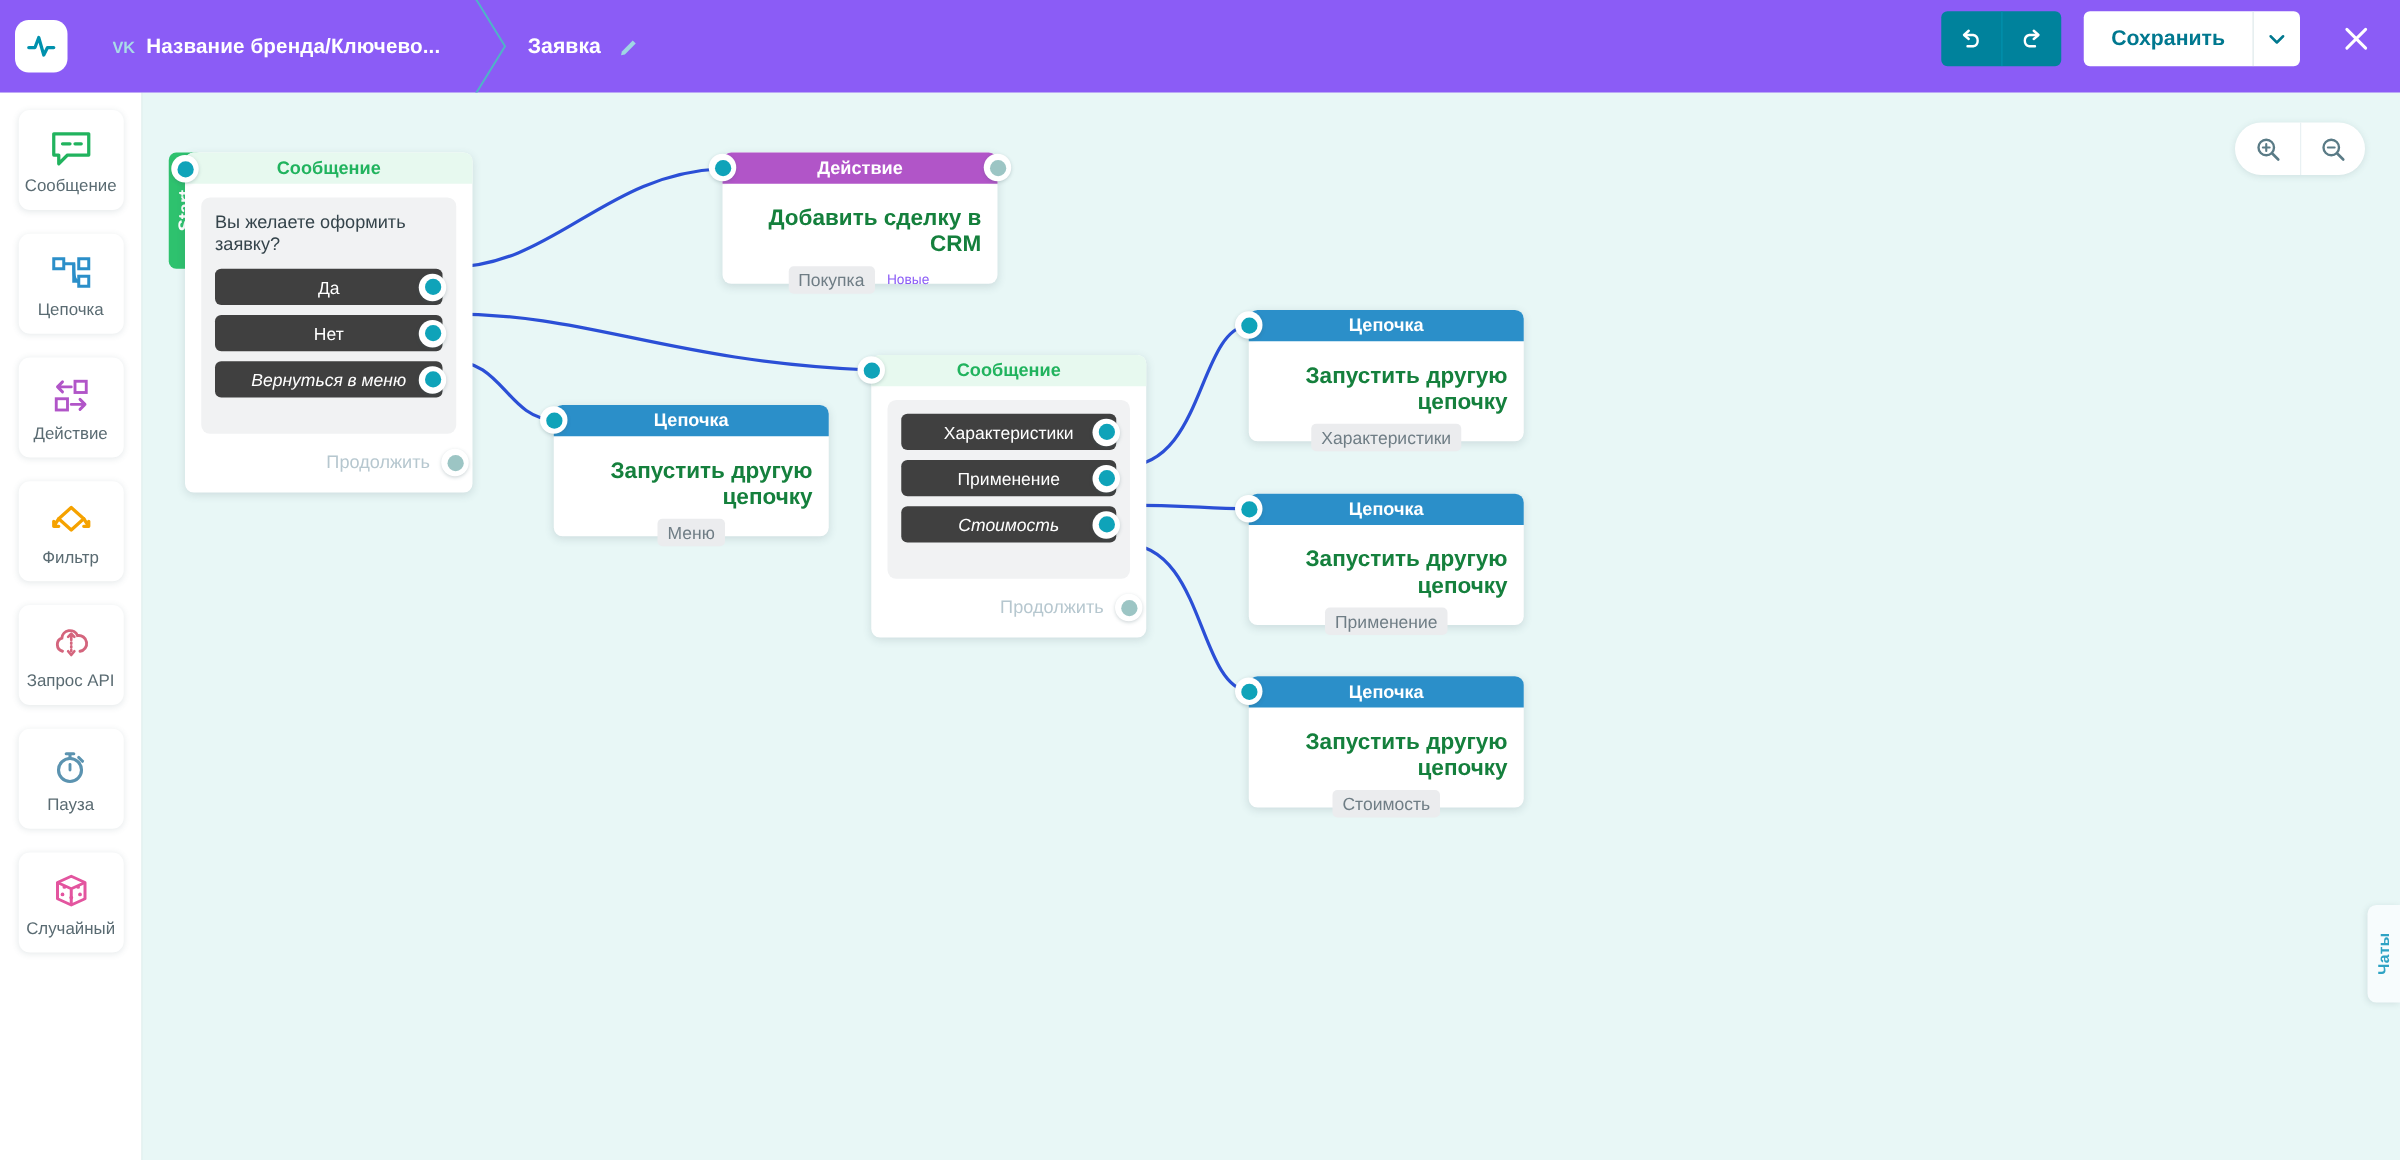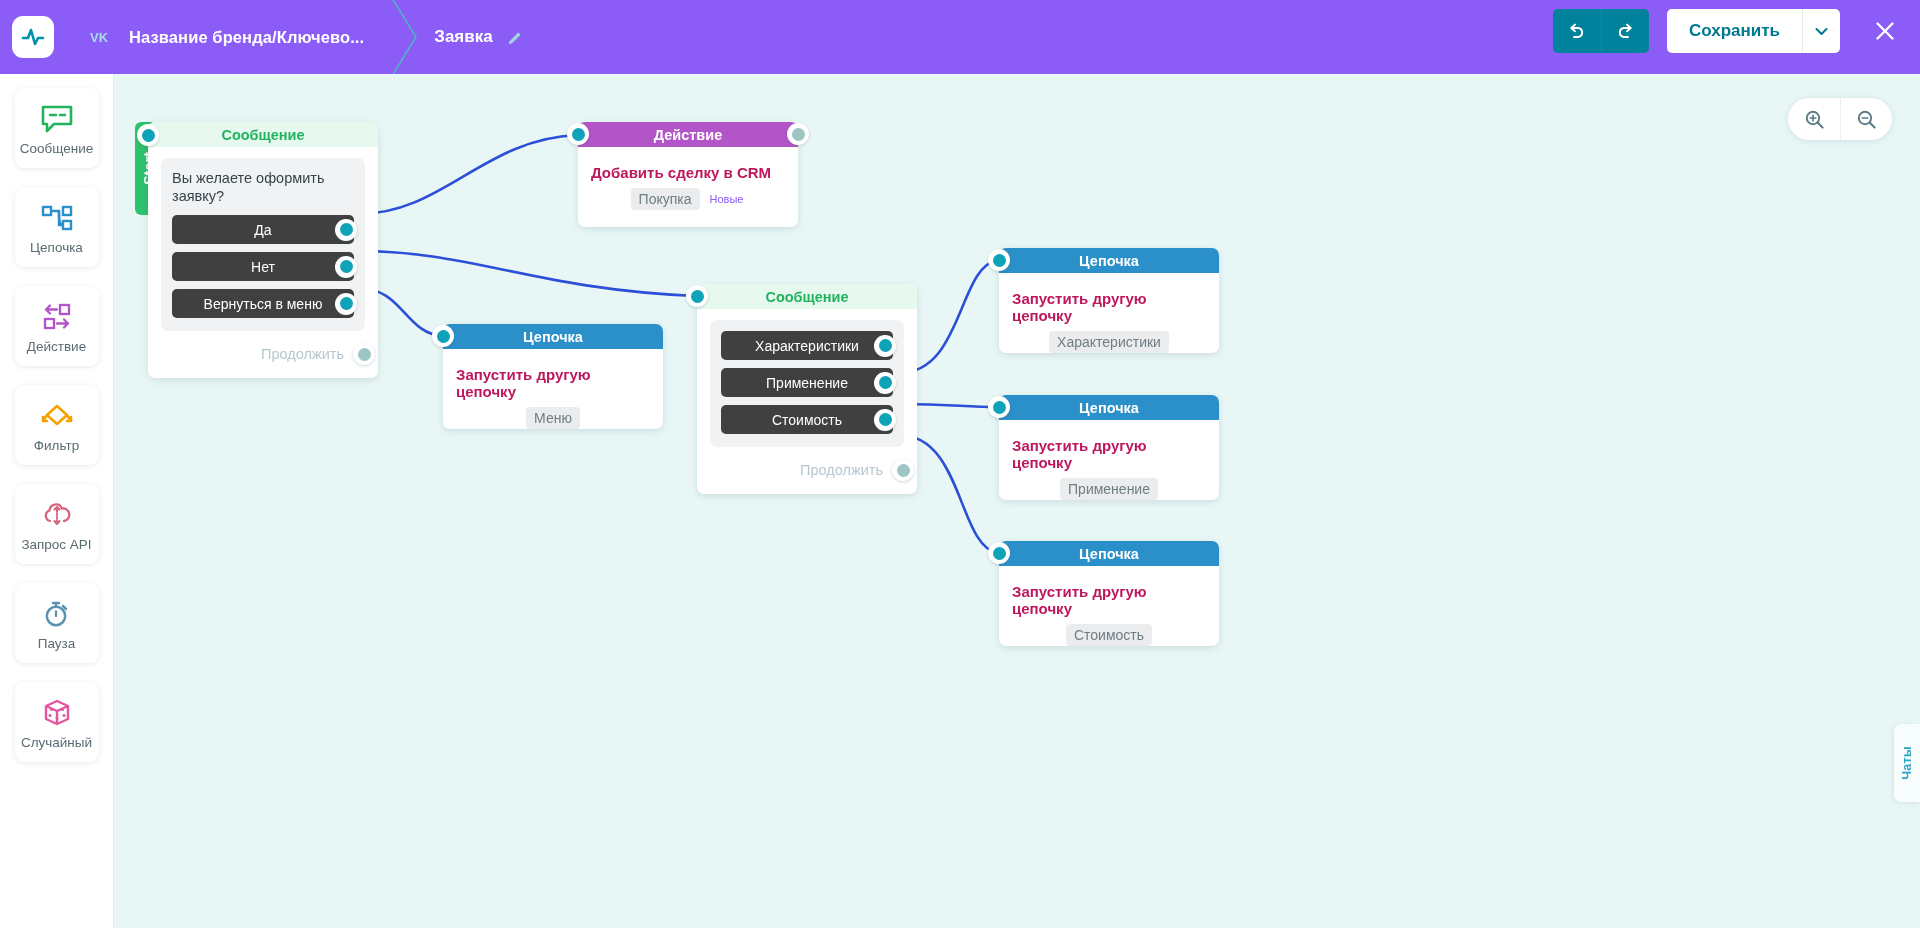--- a/index.html
+++ b/index.html
@@ -18,21 +18,21 @@
     display: flex; align-items: center;
     z-index: 50;
   }
   .logo-box {
     width: 42px; height: 42px; margin-left: 12px;
     background: #ffffff; border-radius: 11px;
     display: flex; align-items: center; justify-content: center;
   }
   .vk-icon { margin-left: 36px; color: #bfe6ee; display:flex; align-items:center; }
   .crumb-brand {
-    margin-left: 17px; color: #ffffff;
+    margin-left: 5px; color: #ffffff;
     font-size: 16.5px; font-weight: bold;
     letter-spacing: .1px; white-space: nowrap;
   }
   .crumb-sep {
     margin-left: 22px; width: 38px; height: 74px;
     position: relative;
   }
   .crumb-sep svg { position: absolute; top:0; left:0; }
   .crumb-title {
     color: #ffffff; font-size: 17px; font-weight: bold;
@@ -157,21 +157,21 @@
     font-size: 14.5px; color: #35444b; line-height: 1.25;
     margin-bottom: 10px;
   }
   .msg-btn {
     position: relative;
     height: 29px; background: #404040; border-radius: 5px;
     margin-bottom: 8px;
     display: flex; align-items: center; justify-content: center;
     color: #ffffff; font-size: 14px; cursor: pointer;
   }
-  .msg-btn:last-child { margin-bottom: 0; }
+  .msg-btn:last-child { margin-bottom: 16px; font-style: italic; }
   .msg-btn .port {
     position: absolute; right: -3px; top: 50%;
     transform: translateY(-50%);
   }
   .continue-row {
     display: flex; align-items: center; justify-content: flex-end;
     margin-top: 12px; padding-right: 4px;
   }
   .continue-label { font-size: 14.5px; color: #b6c7cf; }
 
@@ -186,21 +186,21 @@
 
   .port-left {
     position: absolute; left: -11px; top: 11px; z-index: 12;
   }
   .port-right {
     position: absolute; right: -11px; top: 11px; z-index: 12;
   }
   .port-cont { margin-left: 9px; }
 
   .node-title {
-    text-align: left; font-size: 15px; color: #be185d;
+    text-align: right; font-size: 18px; color: #15803d;
     font-weight: bold; margin-top: 6px;
   }
   .node-tagrow {
     display: flex; justify-content: center; align-items: center;
     gap: 8px; margin-top: 7px;
   }
   .tag {
     background: #ebecee; border-radius: 4px;
     padding: 3px 8px; font-size: 14px; color: #6f7d85;
   }

